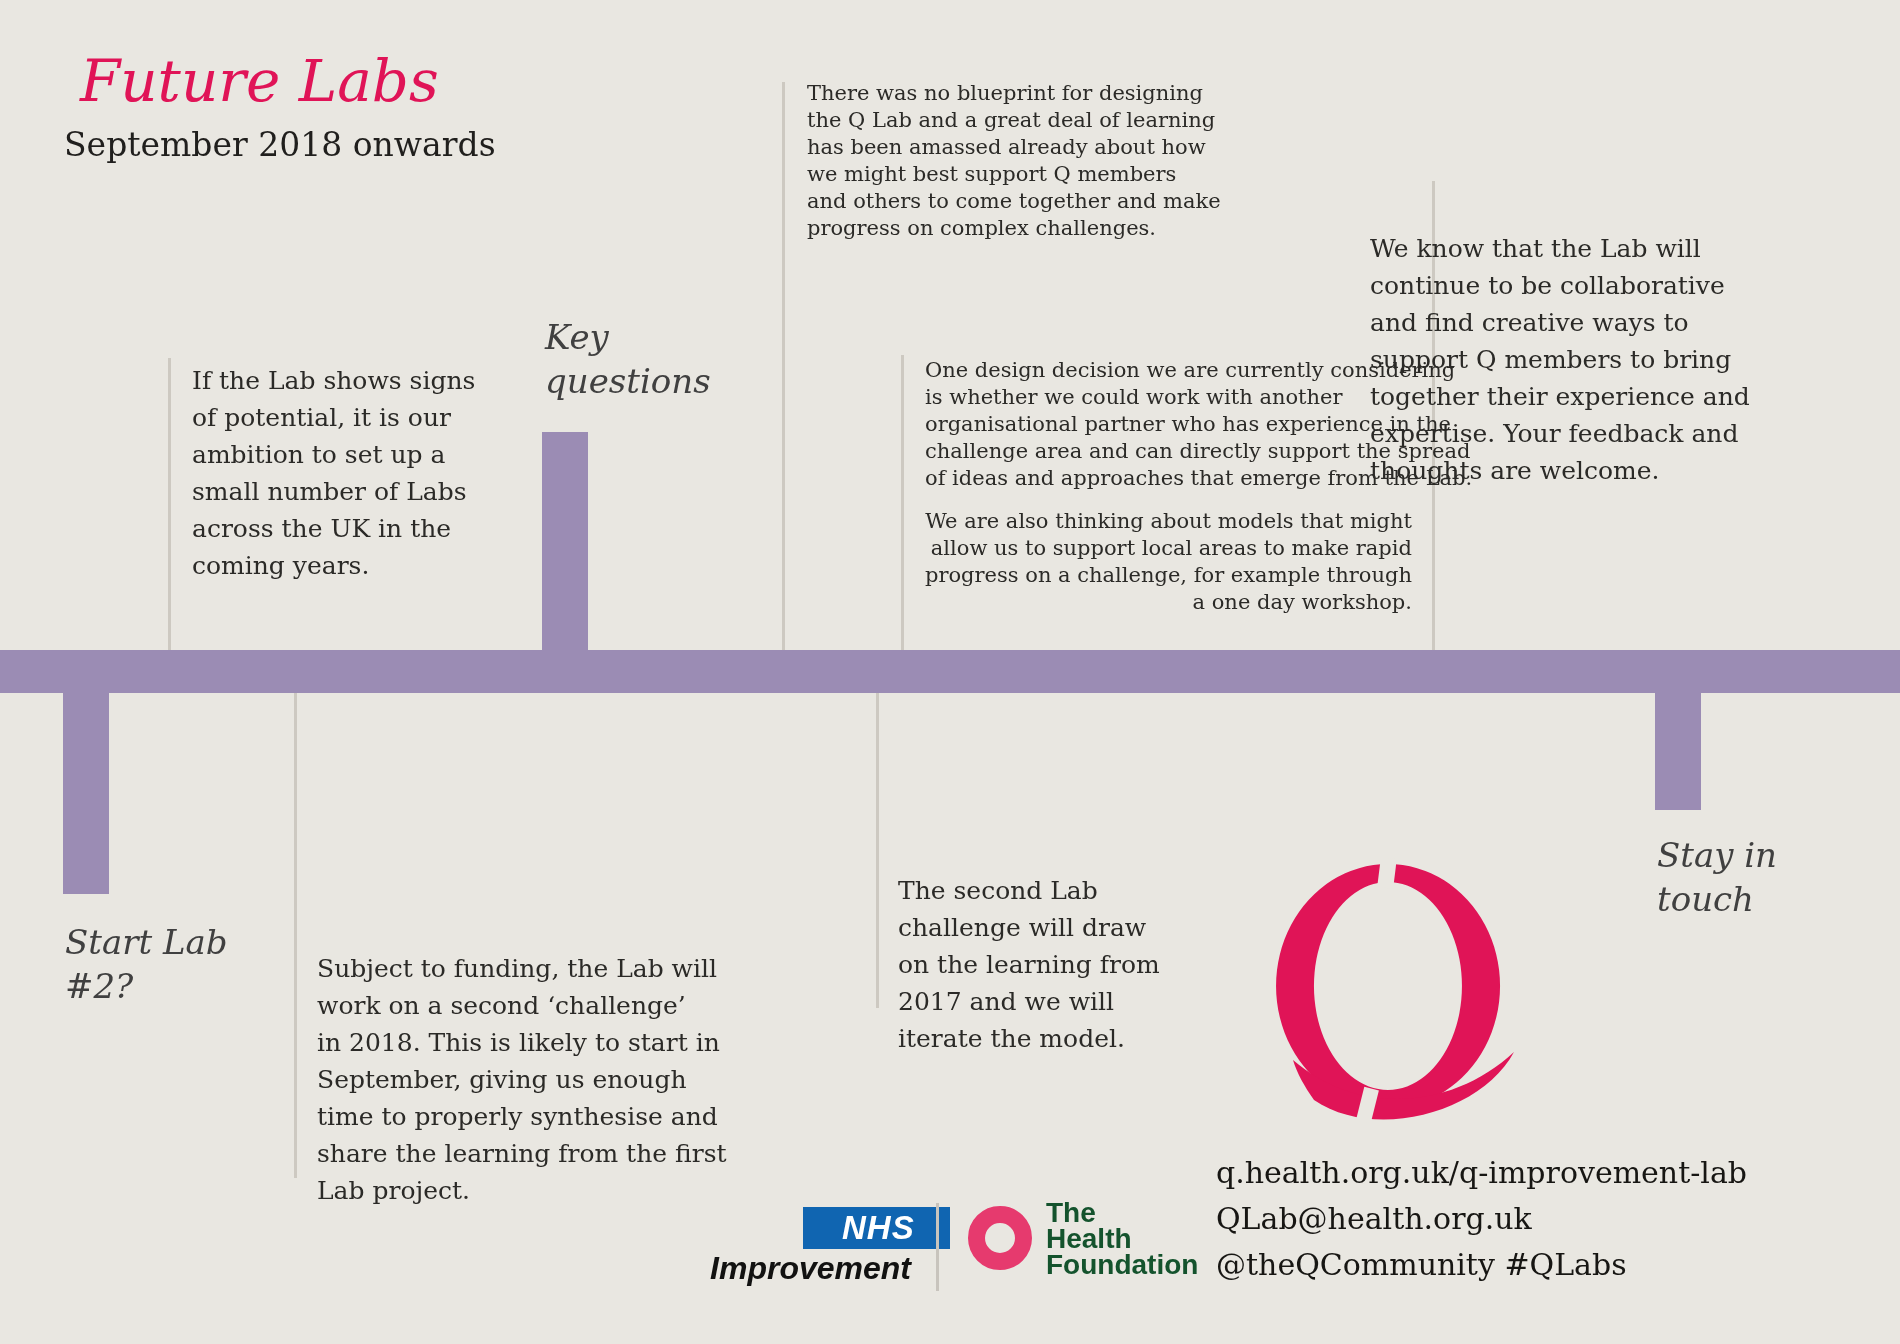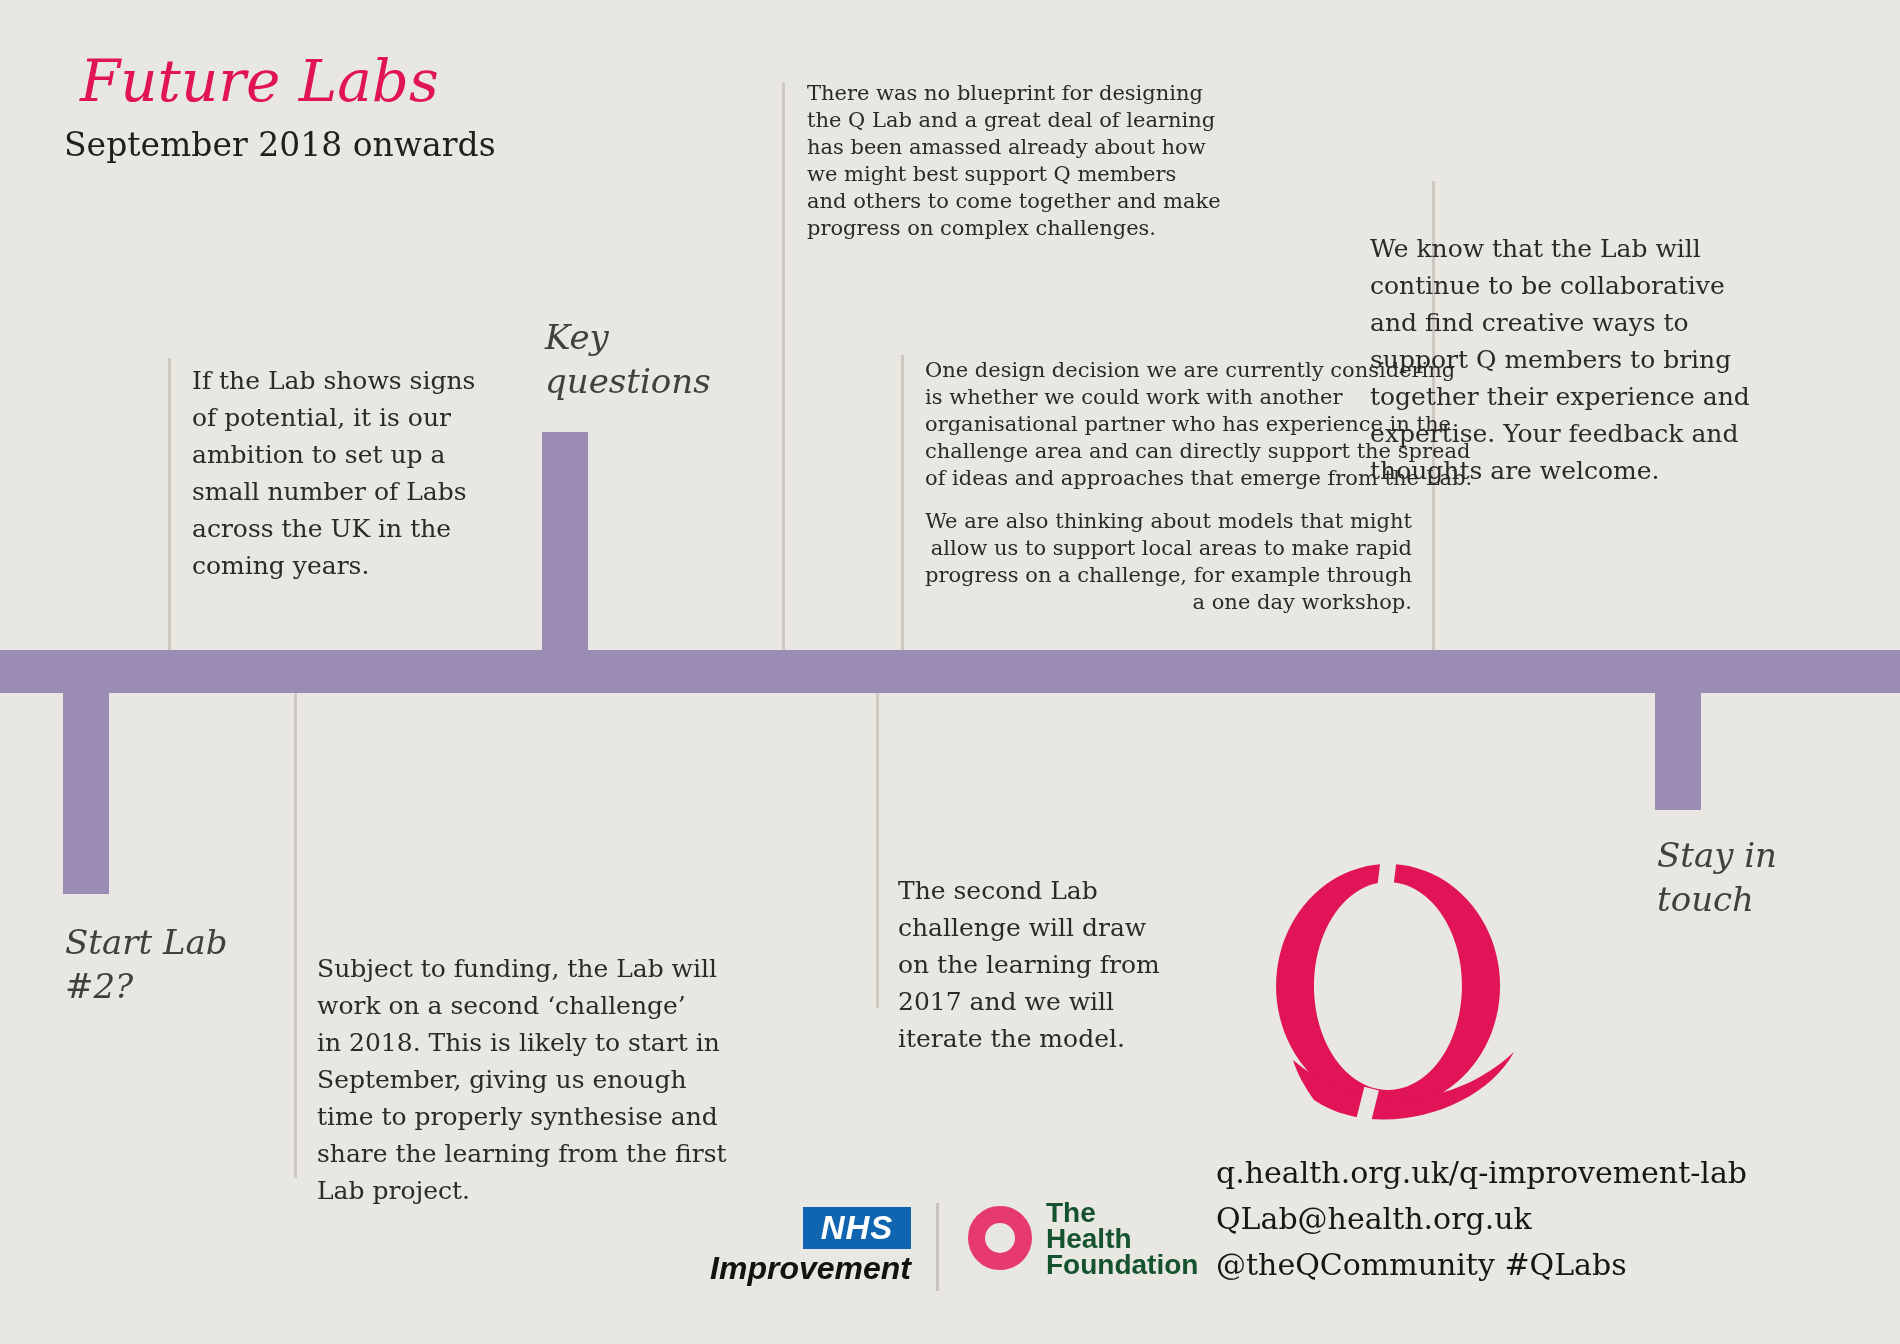--- a/index.html
+++ b/index.html
@@ -17,22 +17,22 @@
     white-space:pre-line;
   }
   .body-lg{font-size:25px;line-height:37px;white-space:pre-line;}
   .body-sm{font-size:21px;line-height:27px;white-space:pre-line;}
   .vline{position:absolute;width:3px;background:#cdc9c1;}
   .bar{position:absolute;left:0;top:650px;width:1900px;height:43px;background:#9b8cb4;}
   .tab{position:absolute;width:46px;background:#9b8cb4;}
   .contact-line{font-size:30px;line-height:46px;color:#171613;}
   .nhs-box{
     position:absolute;left:803px;top:1207px;width:108px;height:42px;
-    background:#1065b1;color:#ffffff;text-align:center;
-    font:italic 700 33px/42px "Liberation Sans",sans-serif;letter-spacing:1px;
+    background:#1065b1;color:#ffffff;
+    font:italic 700 33px/42px "Liberation Sans",sans-serif;letter-spacing:1px;padding-left:39px;
   }
   .improvement{
     position:absolute;left:640px;top:1250px;width:271px;text-align:right;
     font:italic 700 32px/36px "Liberation Sans",sans-serif;color:#121211;
   }
   .logo-divider{position:absolute;left:936px;top:1203px;width:3px;height:88px;background:#c8c4bd;}
   .hf-ring{
     position:absolute;left:968px;top:1206px;width:64px;height:64px;
     box-sizing:border-box;border:17px solid #e63a6e;border-radius:50%;
   }

